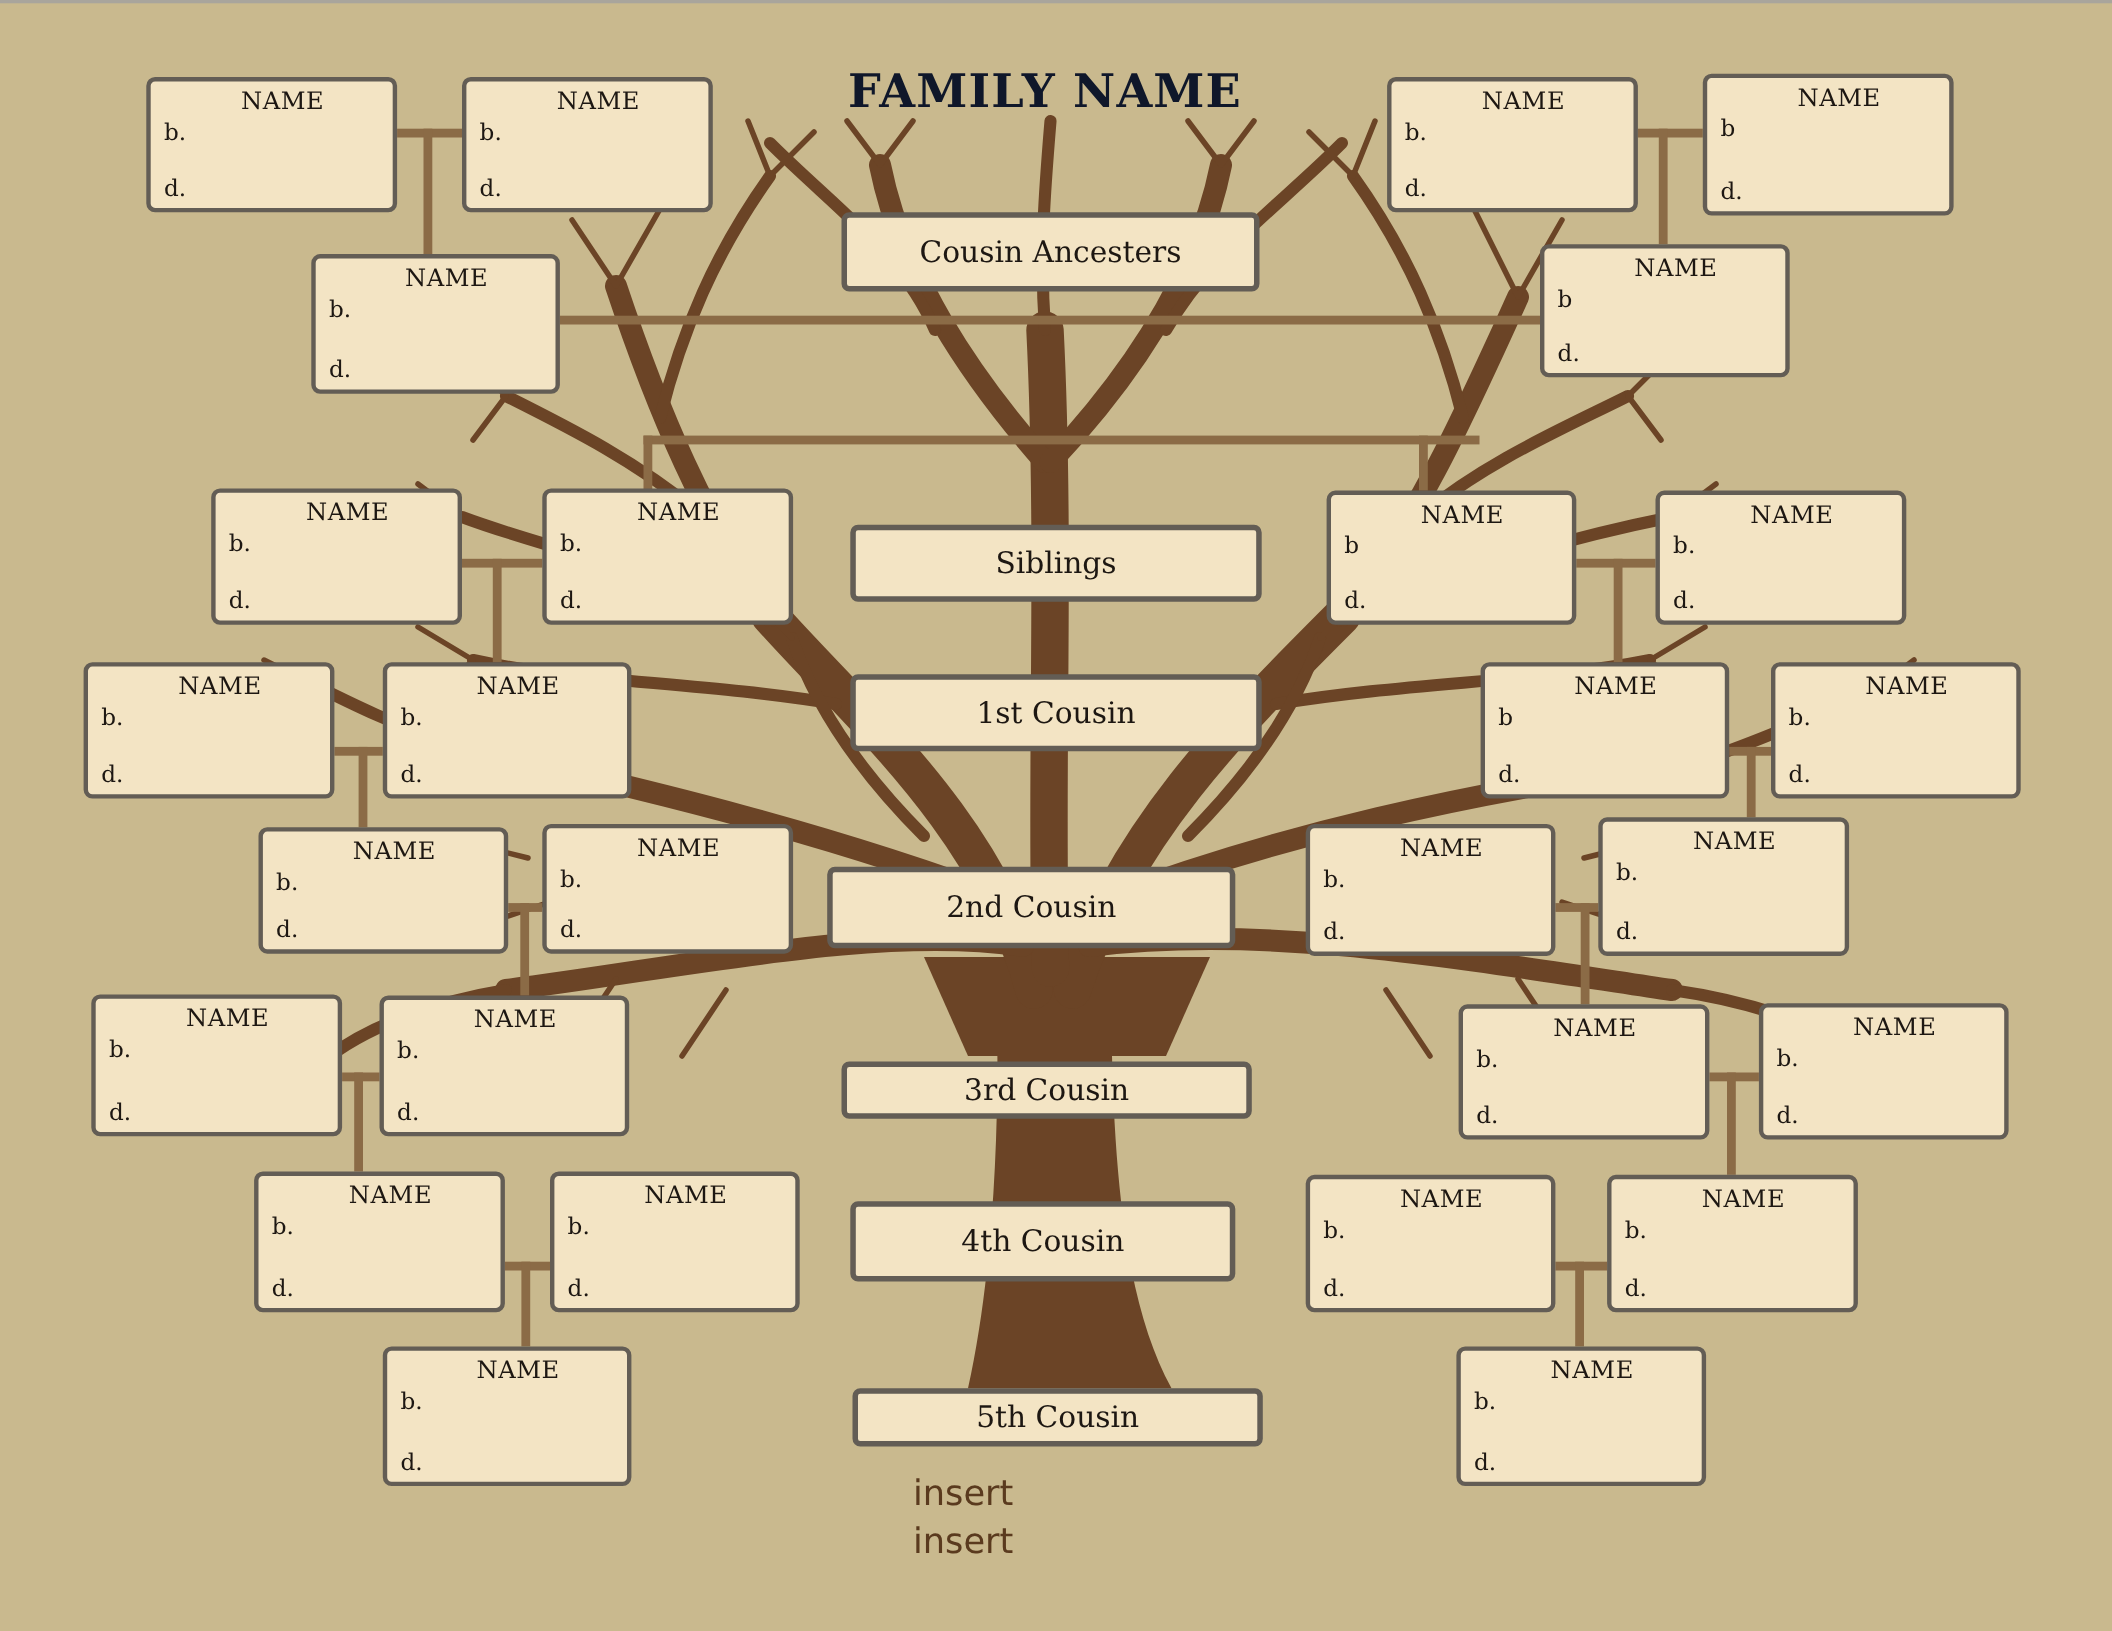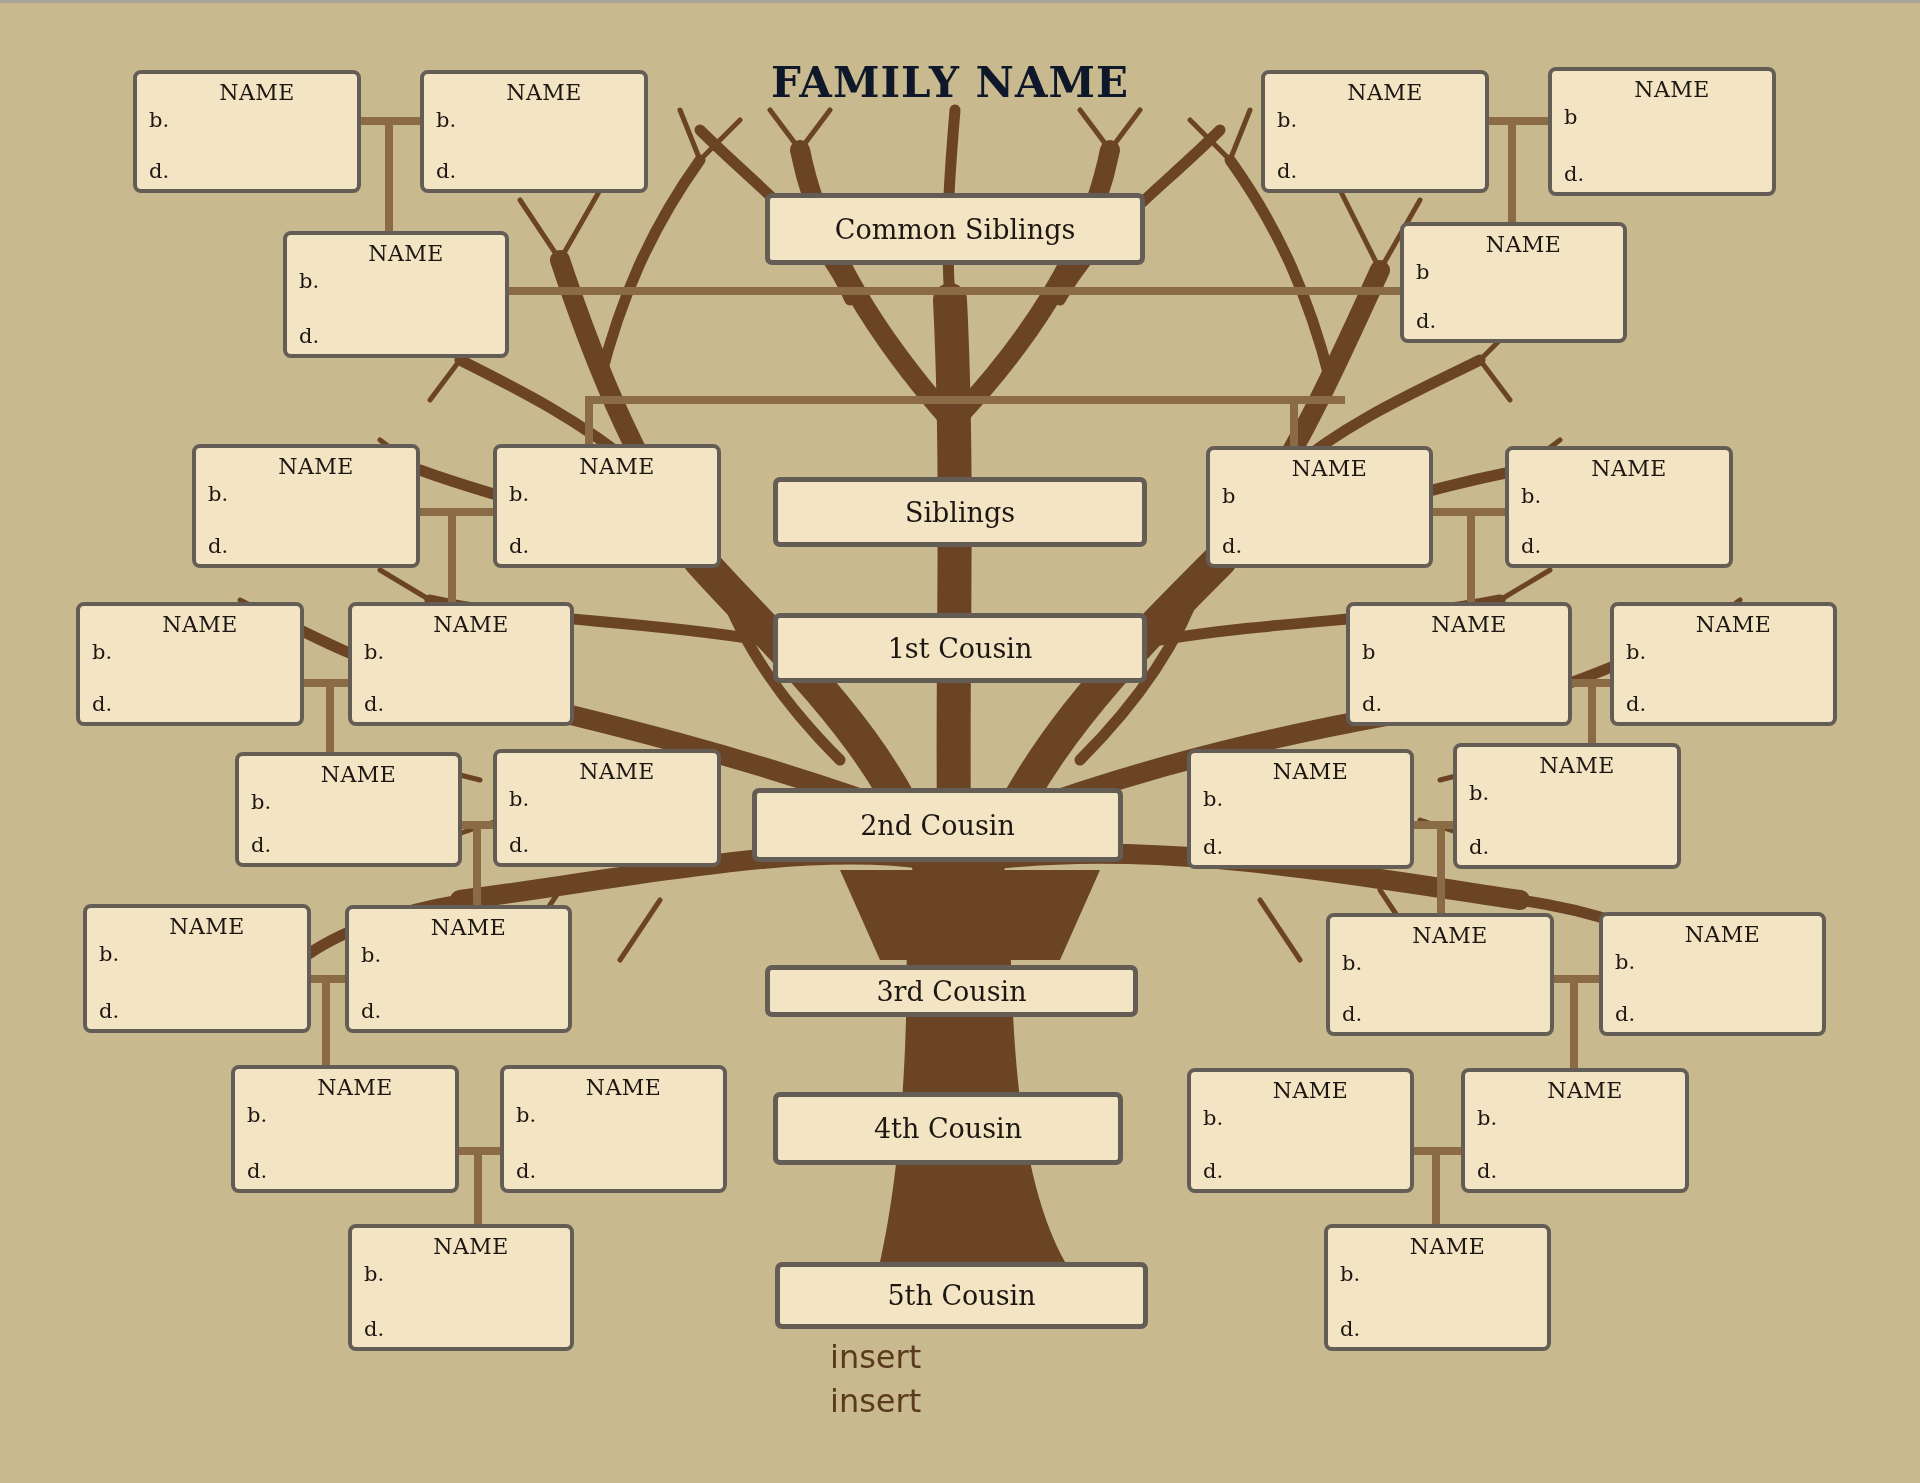--- a/index.html
+++ b/index.html
@@ -126,38 +126,38 @@
 <div class="conn" style="left:1554px;top:975px;width:45px;height:8px;"></div>
 <div class="conn" style="left:1570px;top:975px;width:8px;height:93px;"></div>
 <div class="conn" style="left:459px;top:1147px;width:41px;height:8px;"></div>
 <div class="conn" style="left:474px;top:1147px;width:8px;height:77px;"></div>
 <div class="conn" style="left:1414px;top:1147px;width:47px;height:8px;"></div>
 <div class="conn" style="left:1432px;top:1147px;width:8px;height:77px;"></div>
 
 <div class="title">FAMILY NAME</div>
 
 <div class="label" style="left:765px;top:193px;width:380px;height:72px;">
-    <span>Common Siblings</span>
+    <span>Cousin Ancesters</span>
   </div>
 <div class="label" style="left:773px;top:477px;width:374px;height:70px;">
     <span>Siblings</span>
   </div>
 <div class="label" style="left:773px;top:613px;width:374px;height:70px;align-items:center;">
     <span>1st Cousin</span>
   </div>
 <div class="label" style="left:752px;top:788px;width:371px;height:74px;">
     <span>2nd Cousin</span>
   </div>
 <div class="label" style="left:765px;top:965px;width:373px;height:52px;">
     <span>3rd Cousin</span>
   </div>
 <div class="label" style="left:773px;top:1092px;width:350px;height:73px;">
     <span>4th Cousin</span>
   </div>
-<div class="label" style="left:775px;top:1262px;width:373px;height:67px;">
+<div class="label" style="left:775px;top:1262px;width:373px;height:53px;">
     <span>5th Cousin</span>
   </div>
 
 <div class="photo" style="top:1338px;">
   <div>insert</div>
   <div style="margin-top:6px;">insert</div>
 </div>
 
 <div class="card" style="left:133px;top:70px;width:228px;height:123px;">
     <div class="nm">NAME</div>

